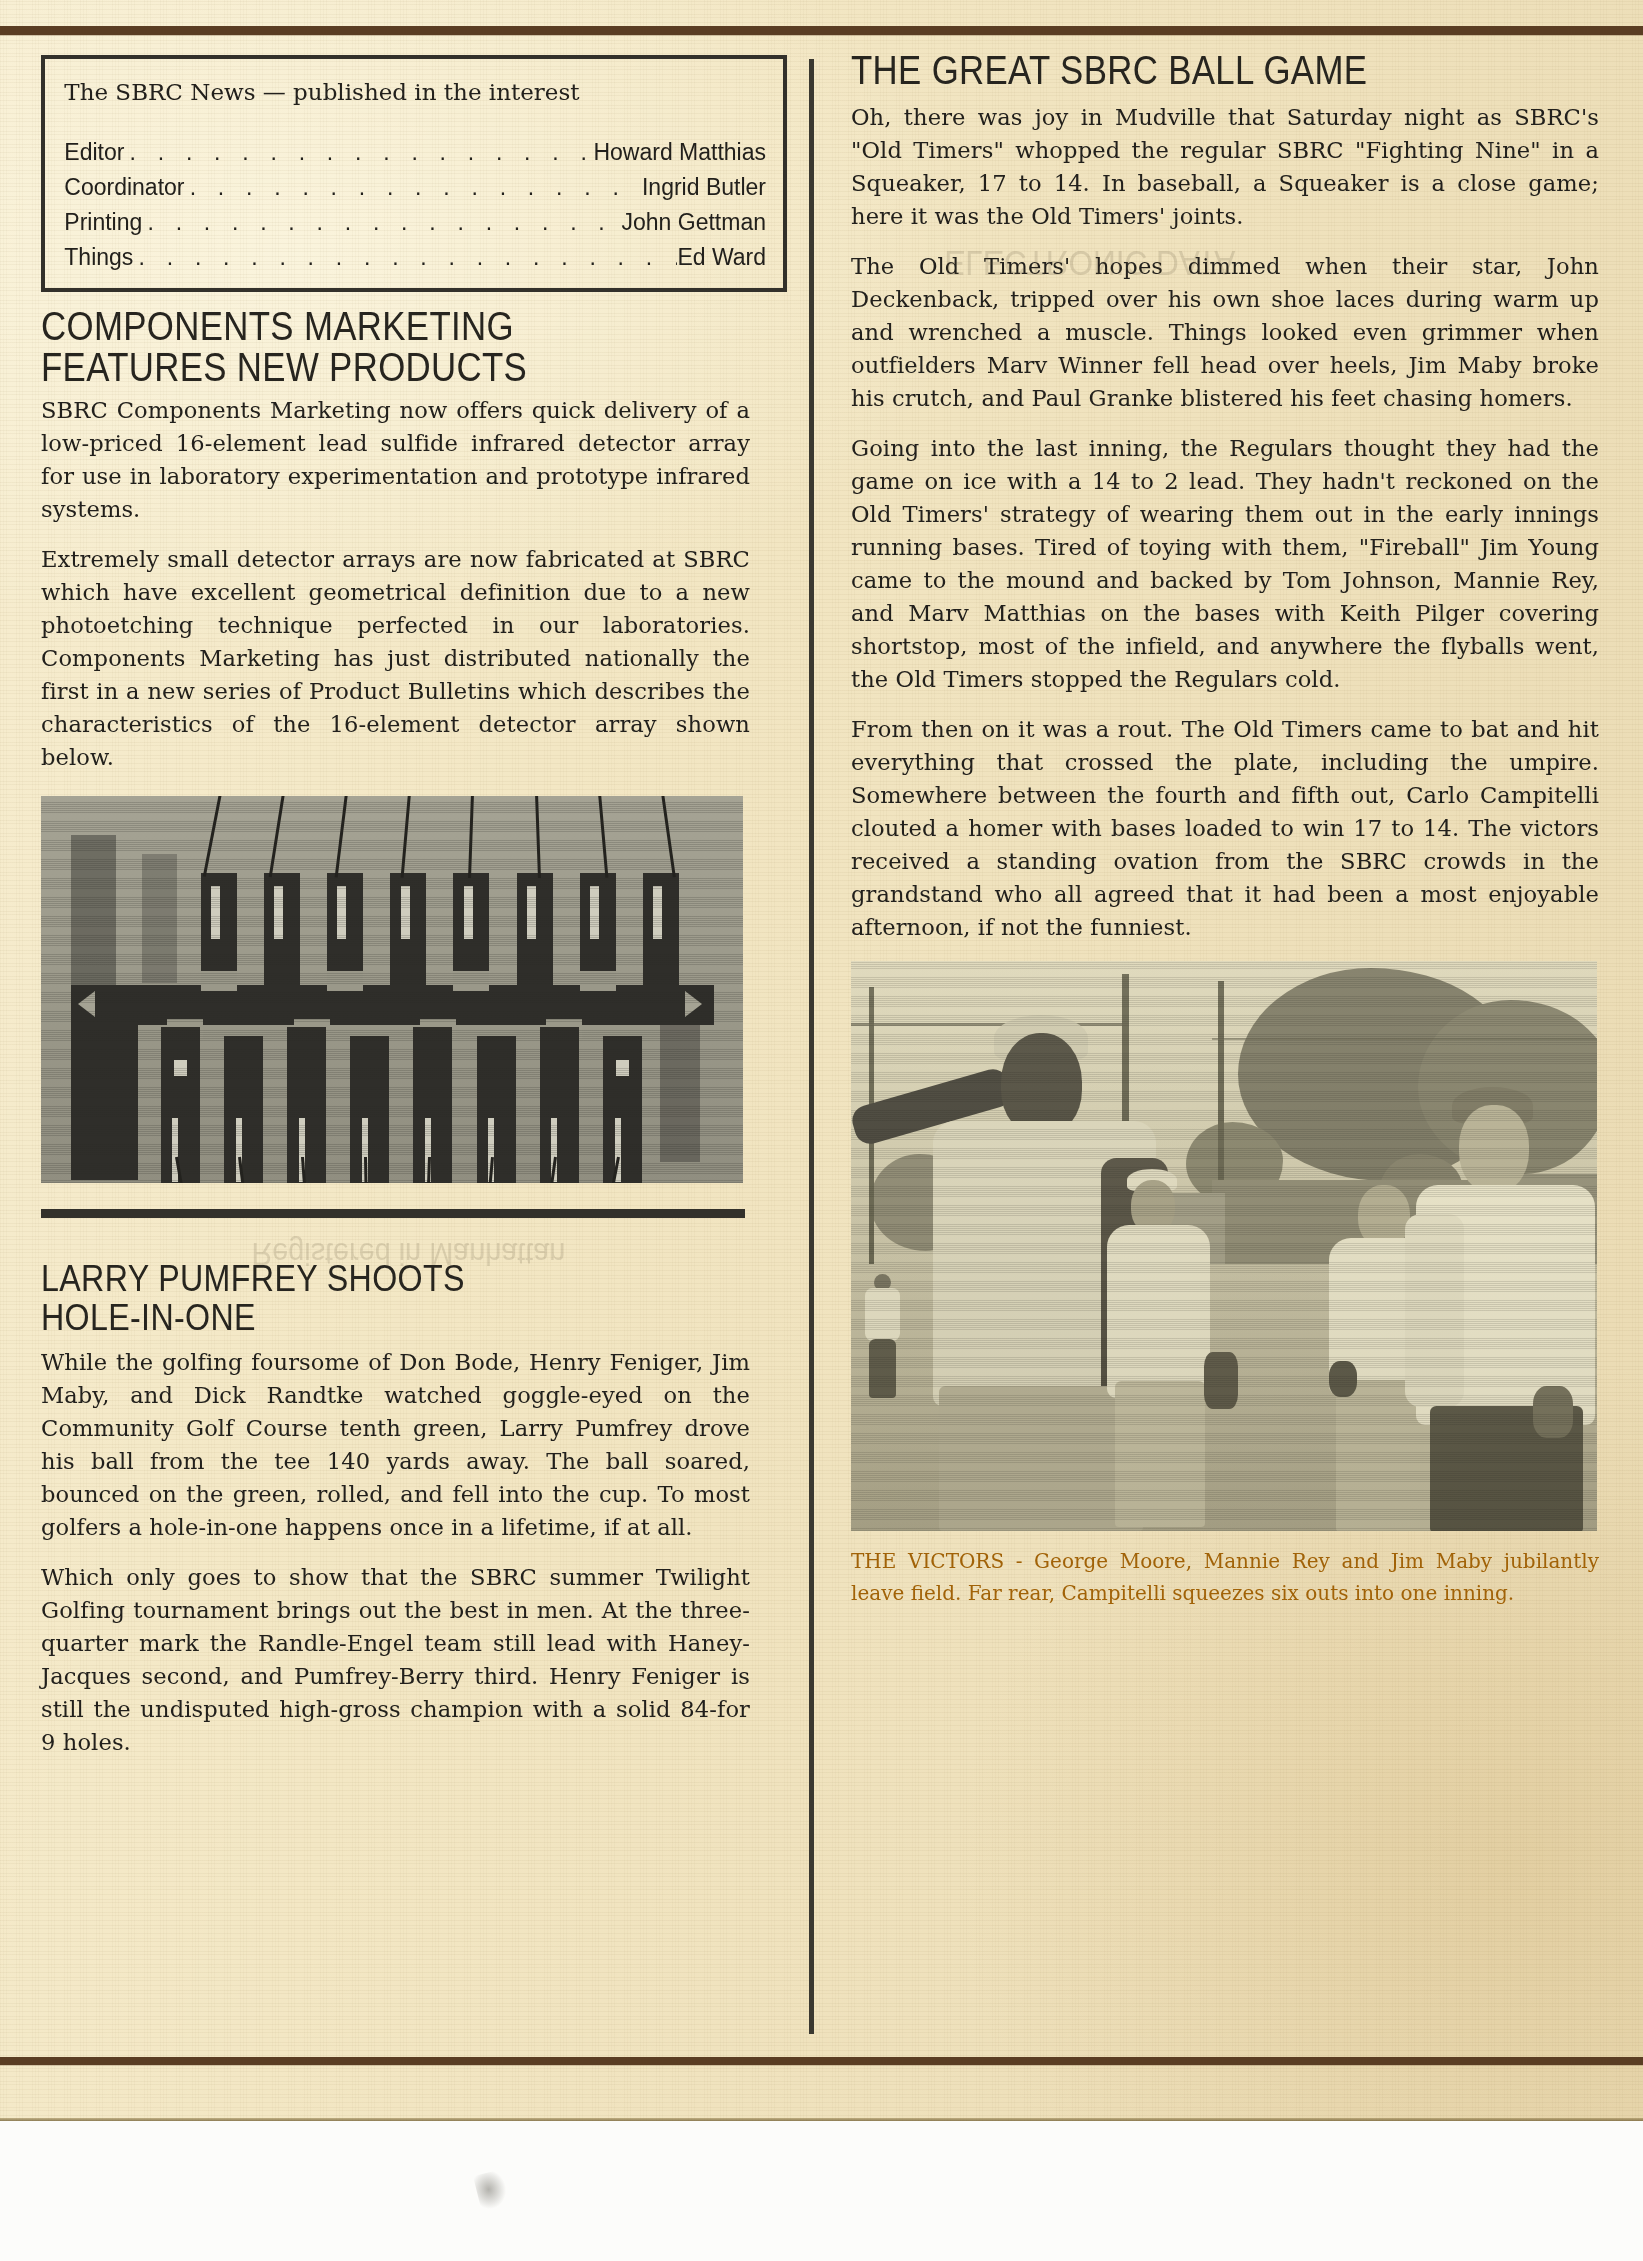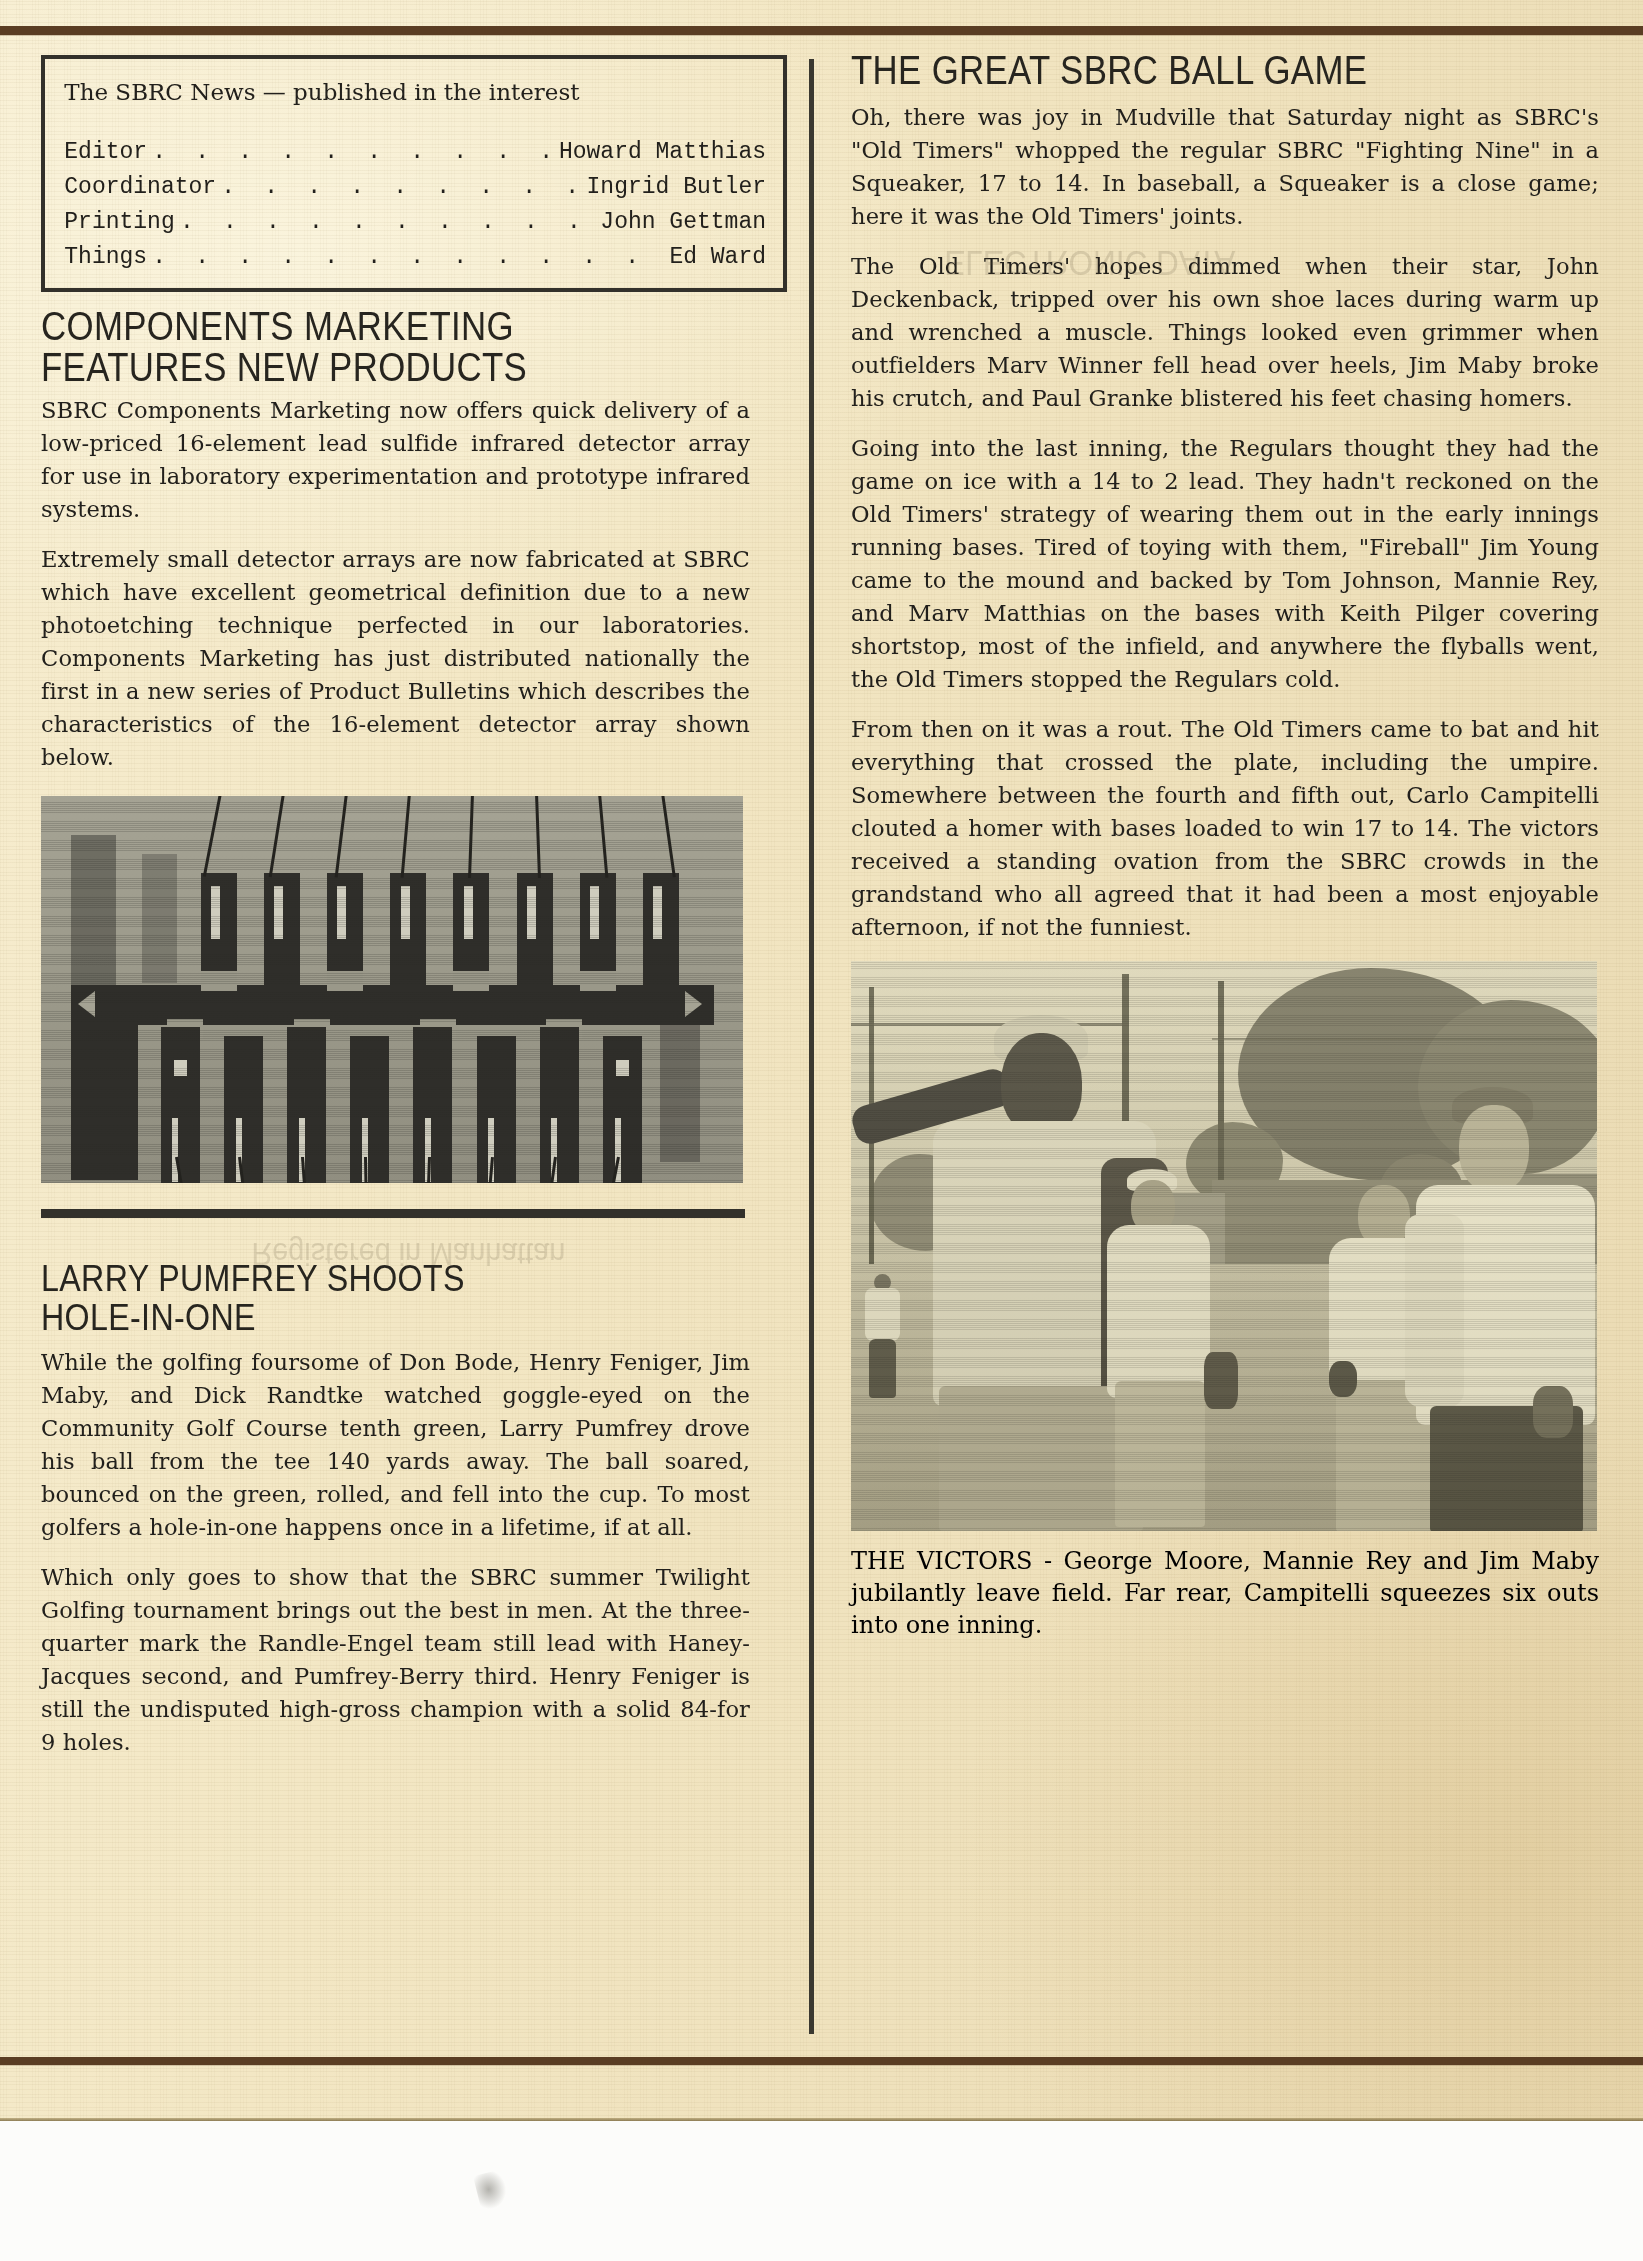--- a/index.html
+++ b/index.html
@@ -46,21 +46,21 @@
   .hl{font-family:"Liberation Sans",sans-serif;font-weight:400;color:#27251f;
       font-size:40px;line-height:41px;letter-spacing:0.4px;margin:0;
       transform:scaleX(.87);transform-origin:left center;white-space:nowrap;}
   .hl.small{font-size:37px;line-height:39px;}
 
   
   #masthead{position:relative;border:4.5px solid #33312b;padding:17px 17px 13px 19.3px;
       margin:0 0 14px 0;width:746px;box-sizing:border-box;}
   #masthead .mh-lead{font-family:"DejaVu Serif",serif;font-size:23px;line-height:32px;
       color:#22201c;margin:0 0 27px 0;}
-  .mh-row{display:flex;align-items:flex-start;font-family:Liberation Mono, monospace;
+  .mh-row{display:flex;align-items:flex-start;font-family:Liberation Sans, sans-serif;
       font-size:23px;line-height:35px;color:#22201c;white-space:nowrap;}
   .mh-role{flex:0 0 auto;}
   .mh-dots{flex:1 1 auto;overflow:hidden;white-space:nowrap;letter-spacing:7.7px;
       padding:0 5.2px;color:#22201c;font-size:23px;}
   .mh-name{flex:0 0 auto;}
 
   
   .thickrule{height:9px;background:#33312b;margin:26px 0 0 0;width:704px;}
 
   
@@ -94,22 +94,22 @@
   #ball-photo .shirt{position:absolute;background:#ddd8bd;border-radius:22px 22px 9px 9px;}
   #ball-photo .pants{position:absolute;background:#b3ad92;border-radius:6.4px 6.4px 3.9px 3.9px;}
   #ball-photo .head{position:absolute;border-radius:50%;}
   #ball-photo .cap{position:absolute;border-radius:50% 50% 20% 20%;}
   #ball-photo .arm{position:absolute;border-radius:15.5px;}
   #ball-photo .halftone{position:absolute;inset:0;opacity:.30;
       background:repeating-linear-gradient(0deg,rgba(35,34,28,.45) 0,rgba(35,34,28,.45) 0.6px,rgba(255,255,255,0) 0.6px,rgba(255,255,255,0) 1.9px);}
   #ball-photo .tone{position:absolute;inset:0;
       background:linear-gradient(176deg,rgba(232,226,200,.22),rgba(120,115,92,.16));}
 
-  .caption{font-family:"DejaVu Serif",serif;font-size:24px;line-height:32px;
-      color:#000000;margin:14px 0 0 0;text-align:justify;}
+  .caption{font-family:"DejaVu Serif",serif;font-size:20px;line-height:32px;
+      color:#a16207;margin:14px 0 0 0;text-align:justify;}
 
   
   .ghost{position:absolute;font-family:"Liberation Sans",sans-serif;color:rgba(90,80,55,.17);
       transform:scaleX(.9) scaleY(-1);pointer-events:none;white-space:nowrap;}
 </style>
 </head>
 <body>
 
 <div id="scanbed"></div>
 

